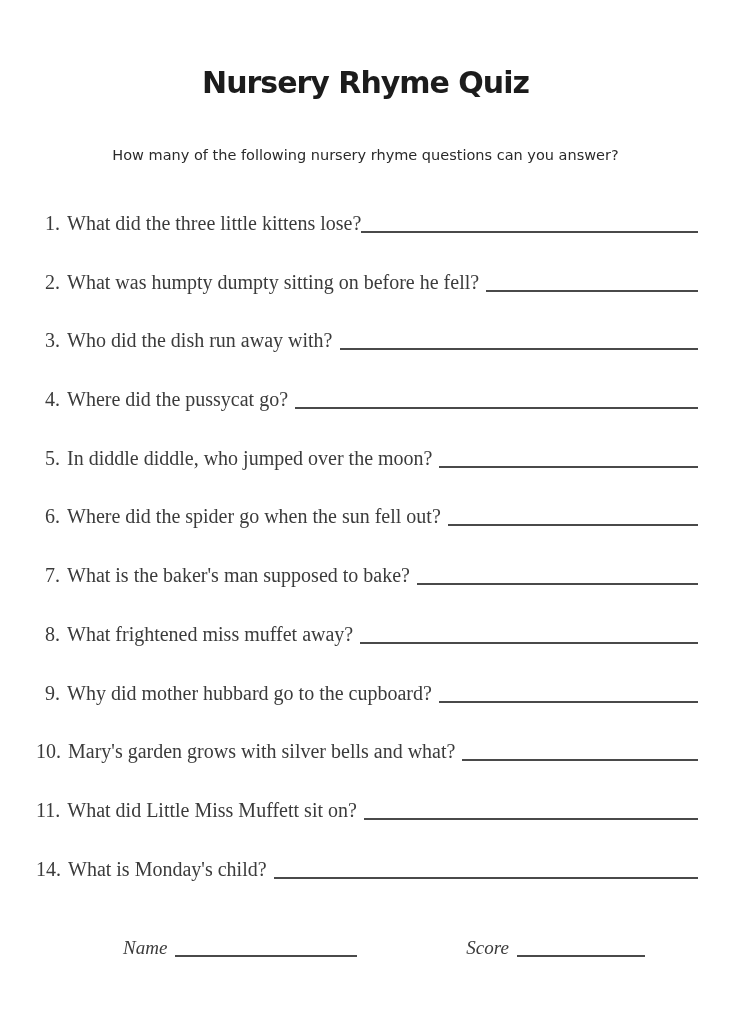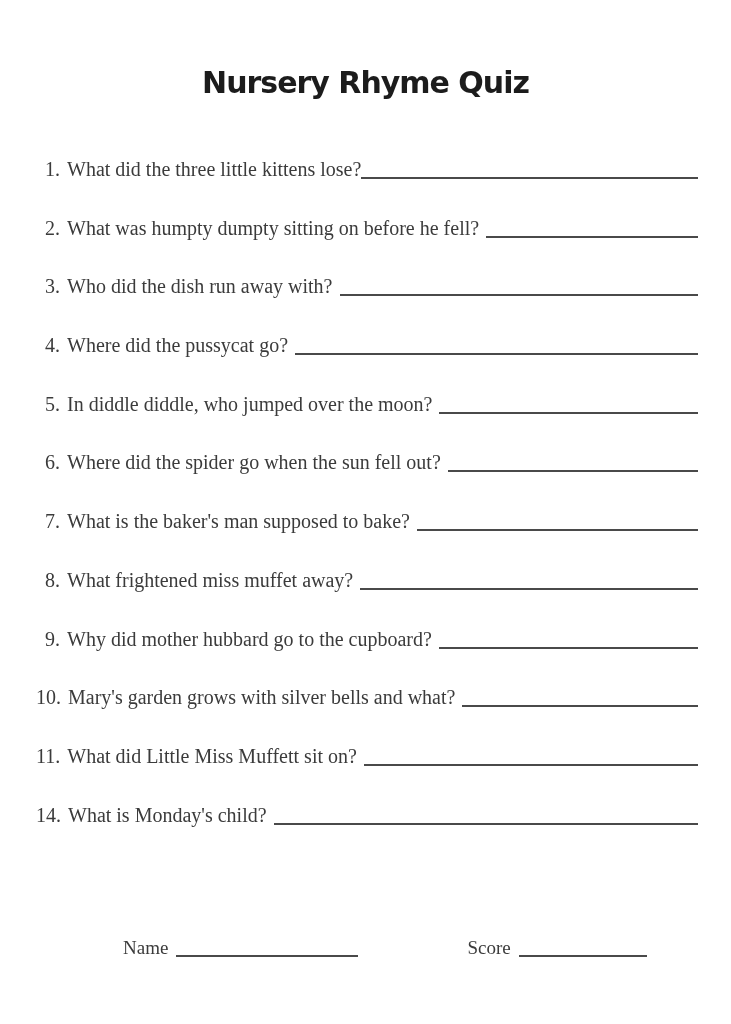--- a/index.html
+++ b/index.html
@@ -72,39 +72,41 @@
     left: 123px;
     right: 33px;
     display: flex;
     align-items: baseline;
     font-size: 19px;
     line-height: 24px;
     color: #3b3b3b;
   }
   .footer .label {
     flex: 0 0 auto;
+    font-style: italic;
   }
   .footer .blank {
     height: 0;
     border-bottom: 2px solid #4a4a4a;
     position: relative;
     top: 3px;
     margin-left: 8px;
   }
   .name-blank { flex: 0 0 182px; }
   .score-label { margin-left: 109px; }
   .score-blank { flex: 0 0 128px; }
 </style>
 </head>
 <body>
 
 <div class="page">
 
   <div class="page-title">Nursery Rhyme Quiz</div>
 
+  <div class="subtitle">How many of the following nursery rhyme questions can you answer?</div>
 
   <div class="questions">
 
     <div class="question-row no-gap">
       <span class="qnum">1.</span>
       <span class="qtext">What did the three little kittens lose?</span>
       <span class="answer-line"></span>
     </div>
 
     <div class="question-row">

